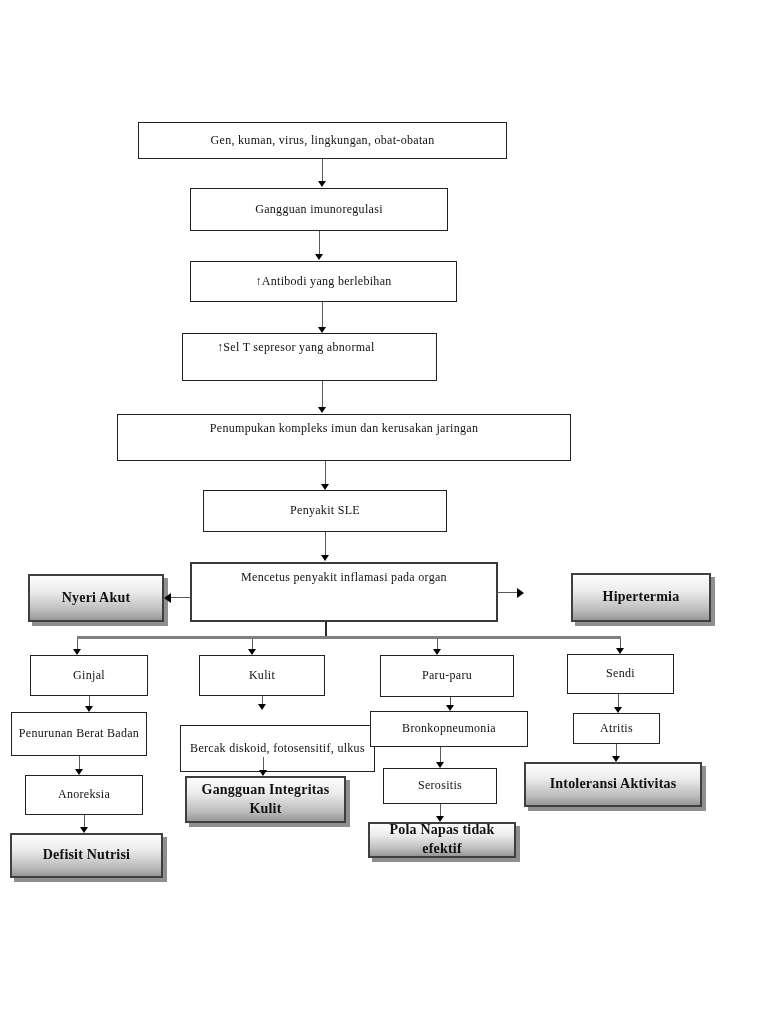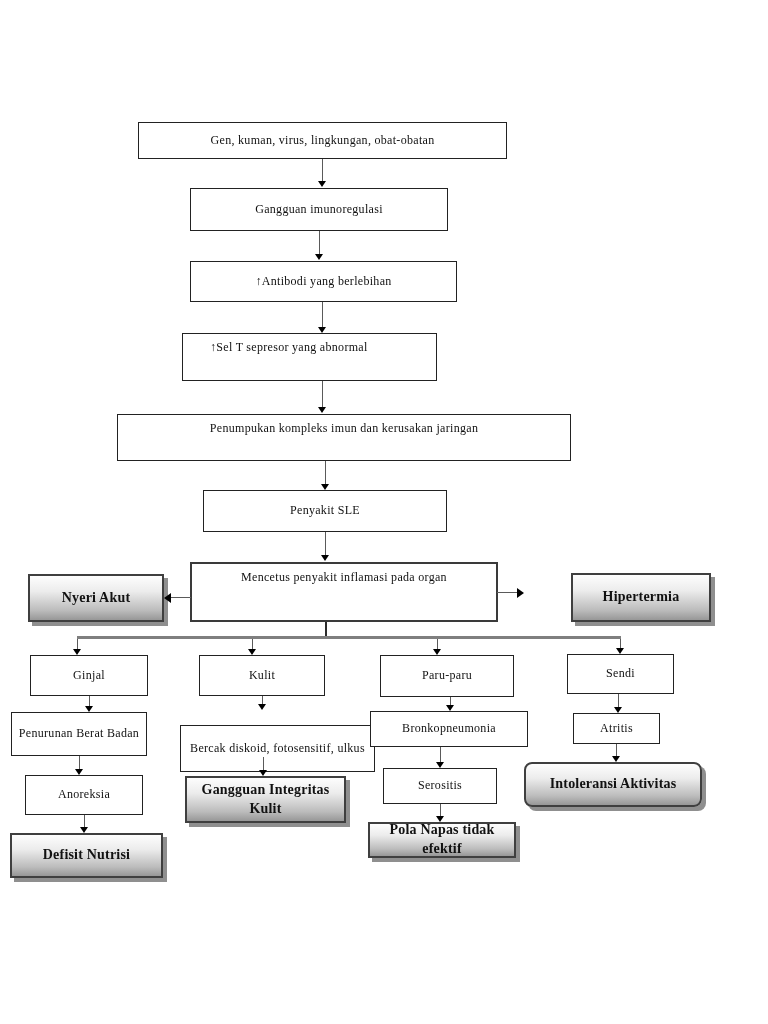--- a/index.html
+++ b/index.html
@@ -10,21 +10,21 @@
   }
   .box{
     position:absolute;background:#ffffff;
     border:1.5px solid var(--border);
     display:flex;align-items:center;justify-content:center;
     font-size:12px;line-height:1.45;letter-spacing:0.3px;text-align:center;
     box-sizing:border-box;
   }
   .box.thick{border:2.5px solid #3a3a3a;}
   .box.top{align-items:flex-start;padding-top:5px;}
-  .box.left{justify-content:flex-start;text-align:left;padding-left:27px;}
+  .box.left{justify-content:flex-start;text-align:left;padding-left:34px;}
   .gbox{
     position:absolute;
     background:linear-gradient(180deg,#fdfdfd 0%,#ececec 35%,#bcbcbc 78%,var(--grad-bottom) 100%);
     border:2px solid #3f3f3f;
     box-shadow:4px 4px 0 0 #8f8f8f;
     display:flex;align-items:center;justify-content:center;
     font-size:14px;font-weight:bold;line-height:1.35;letter-spacing:0.2px;text-align:center;
     box-sizing:border-box;
   }
   .varrow{position:absolute;width:9px;}
@@ -144,21 +144,21 @@
 
   <div class="box" style="left:25px;top:775px;width:118px;height:40px;">
     <span>Anoreksia</span>
   </div>
   <div class="gbox" style="left:185px;top:776px;width:161px;height:47px;">
     <span>Gangguan Integritas Kulit</span>
   </div>
   <div class="box" style="left:383px;top:768px;width:114px;height:36px;">
     <span>Serositis</span>
   </div>
-  <div class="gbox" style="left:524px;top:762px;width:178px;height:45px;border-radius:8px;">
+  <div class="gbox" style="left:524px;top:762px;width:178px;height:45px;">
     <span>Intoleransi Aktivitas</span>
   </div>
 
   <div class="varrow" style="left:80px;top:815px;height:18px;"></div>
   <div class="varrow" style="left:436px;top:804px;height:18px;"></div>
 
   <div class="gbox" style="left:10px;top:833px;width:153px;height:45px;">
     <span>Defisit Nutrisi</span>
   </div>
   <div class="gbox" style="left:368px;top:822px;width:148px;height:36px;">

